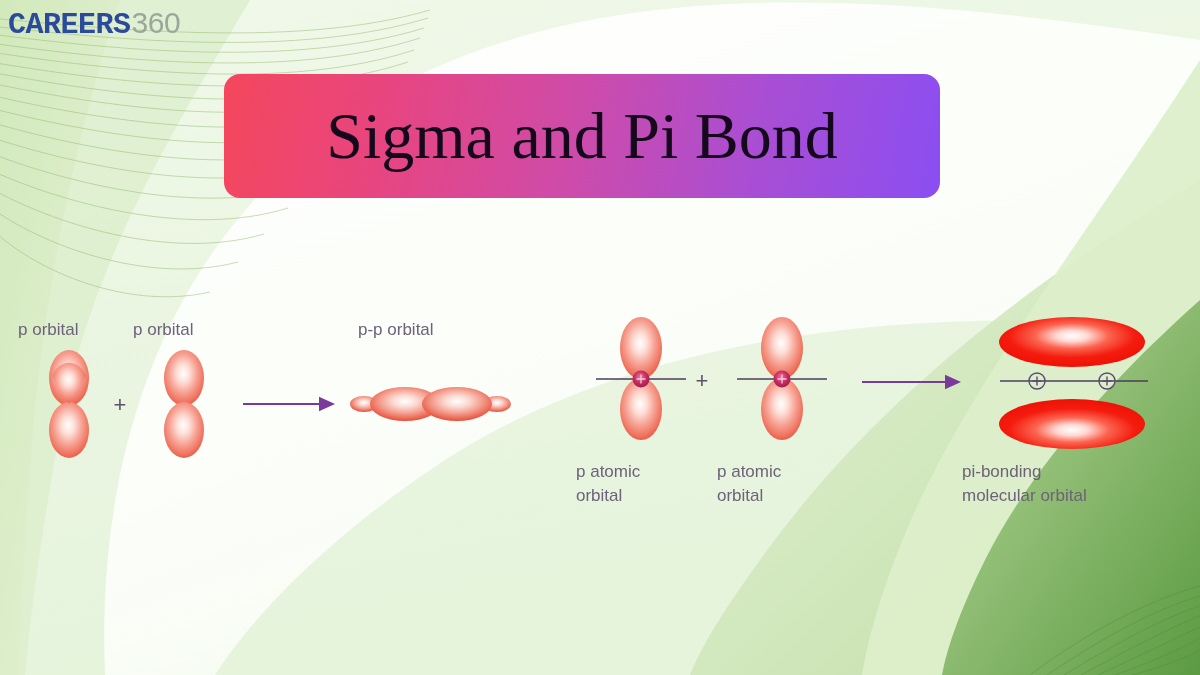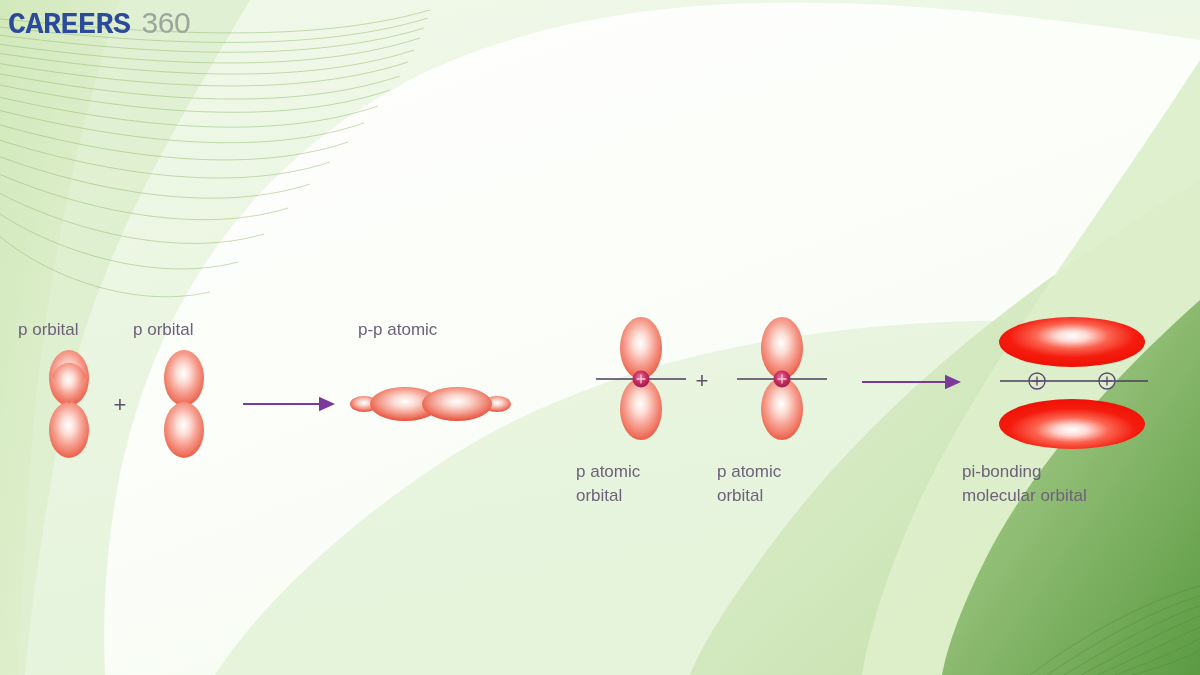--- a/index.html
+++ b/index.html
@@ -46,21 +46,21 @@
     font-size: 30px;
     letter-spacing: -0.5px;
     color: #2b4a9b;
   }
   .logo-360 {
     font-family: "Liberation Sans", sans-serif;
     font-weight: normal;
     font-size: 30px;
     letter-spacing: -0.5px;
     color: #9aa79a;
-    margin-left: 11px;
+    margin-left: 1px;
   }
 
   
   .title-banner {
     position: absolute;
     left: 224px;
     top: 74px;
     width: 716px;
     height: 124px;
     border-radius: 16px;
@@ -169,20 +169,23 @@
       <path d="M1115,675 C1157,660 1189,645 1200,638" stroke-width="0.9"></path>
       <path d="M1132,675 C1168,665 1193,655 1200,650" stroke-width="0.9"></path>
     </g>
   </svg>
 
   <div class="logo">
     <span class="logo-careers">CAREERS</span>
     <span class="logo-360">360</span>
   </div>
 
+  <div class="title-banner">
+    <span class="title-text">Sigma and Pi Bond</span>
+  </div>
 
   <svg class="diagram" viewBox="0 0 1200 675">
     <defs>
 
       <radialGradient id="lobeG" cx="48%" cy="42%" r="62%">
         <stop offset="0%" stop-color="#ffffff"></stop>
         <stop offset="26%" stop-color="#fdded6"></stop>
         <stop offset="55%" stop-color="#f7a395"></stop>
         <stop offset="82%" stop-color="#ef7560"></stop>
         <stop offset="100%" stop-color="#e8503f"></stop>
@@ -286,21 +289,21 @@
         <circle cx="1107" cy="381" r="8" fill="none" stroke="#5d4b74" stroke-width="1.4"></circle>
         <path d="M1102.6,381 L1111.4,381 M1107,376.6 L1107,385.4" stroke="#5d4b74" stroke-width="1.4"></path>
       </g>
     </g>
   </svg>
 
   <div class="dlabel" style="left:18px;  top:320px; width:102px;">p orbital</div>
 
   <div class="dlabel" style="left:133px; top:320px; width:102px;">p orbital</div>
 
-  <div class="dlabel" style="left:358px; top:320px; width:145px;">p-p atomic</div>
+  <div class="dlabel" style="left:358px; top:320px; width:145px;">p-p orbital</div>
 
   <div class="dlabel" style="left:576px; top:462px; width:130px;">p atomic</div>
   <div class="dlabel" style="left:576px; top:486px; width:130px;">orbital</div>
 
   <div class="dlabel" style="left:717px; top:462px; width:130px;">p atomic</div>
   <div class="dlabel" style="left:717px; top:486px; width:130px;">orbital</div>
 
   <div class="dlabel" style="left:962px; top:486px; width:220px;">molecular orbital</div>
   <div class="dlabel" style="left:962px; top:462px; width:220px;">pi-bonding</div>
 

